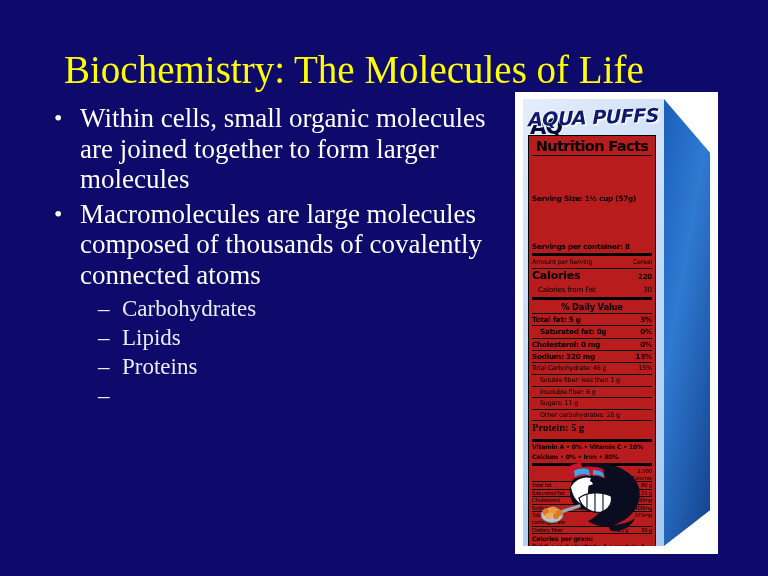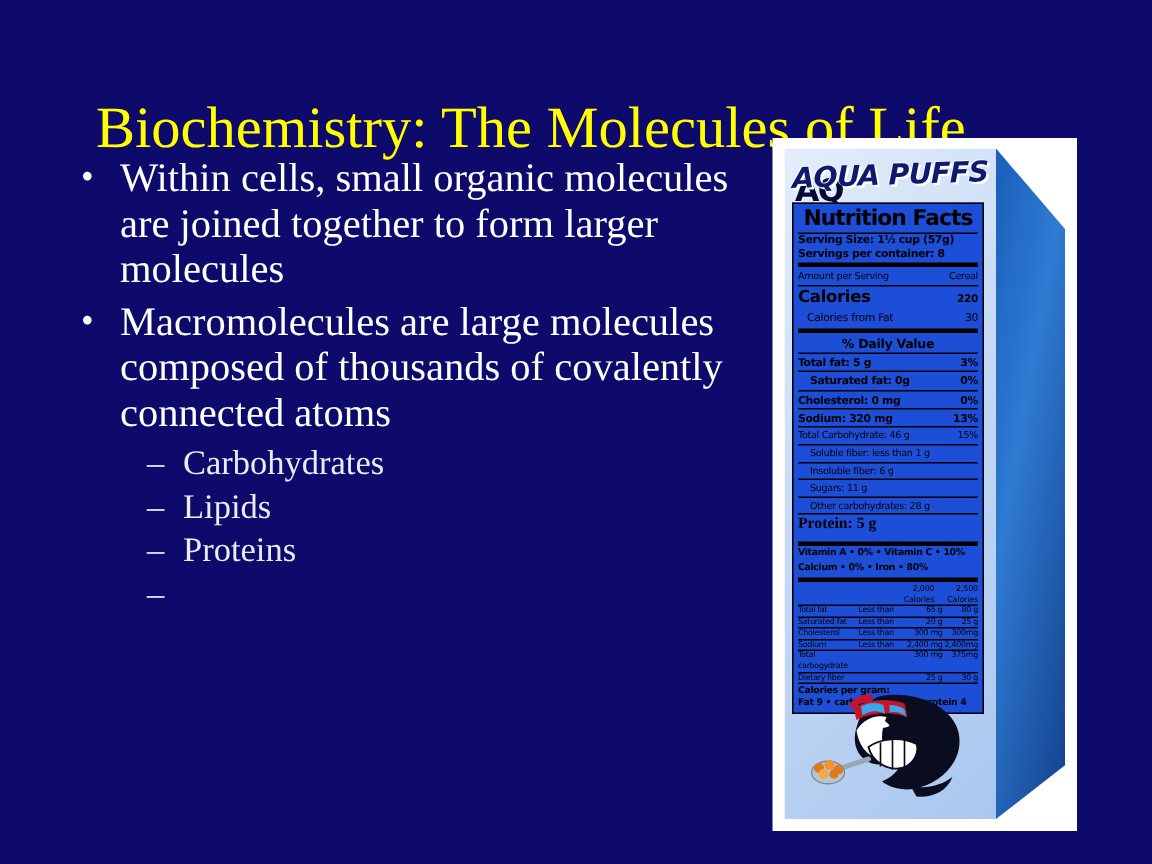--- a/index.html
+++ b/index.html
@@ -17,21 +17,21 @@
     position: relative;
     width: 768px;
     height: 576px;
     background: #0d0a6b;
   }
 
   
   #slide-title {
     position: absolute;
     left: 64px;
-    top: 38px;
+    top: 22px;
     width: 660px;
     color: #ffff00;
     font-size: 39px;
     line-height: 44px;
     font-family: "Liberation Serif", serif;
     font-weight: normal;
     letter-spacing: 0px;
     white-space: nowrap;
   }
 
@@ -154,40 +154,41 @@
     text-shadow: 1.5px 1.5px 0 #ffffff, -0.5px -0.5px 0 #ffffff;
     transform: skewY(-2deg);
   }
 
   
   #nutrition-panel {
     position: absolute;
     left: 5px;
     top: 36px;
     width: 128px;
-    background: #1d4ed8;
+    background: #b91c1c;
     border: 1.2px solid #000000;
     box-sizing: border-box;
     padding: 2px 3px 2px 3px;
     font-family: "DejaVu Sans", sans-serif;
     color: #000000;
   }
   .nf-title {
     font-size: 14.5px;
     font-weight: bold;
     line-height: 16px;
     text-align: center;
     letter-spacing: -0.6px;
     margin-bottom: 1px;
   }
   .nf-serving {
     font-size: 7.2px;
     font-weight: bold;
     line-height: 8.6px;
     letter-spacing: -0.2px;
+    margin-top: 39px;
   }
   .rule-thick {
     border-top: 3.5px solid #000000;
     margin: 2px 0 1px 0;
   }
   .rule-thin {
     border-top: 0.9px solid #000000;
     margin: 0;
   }
   .rule-med {

